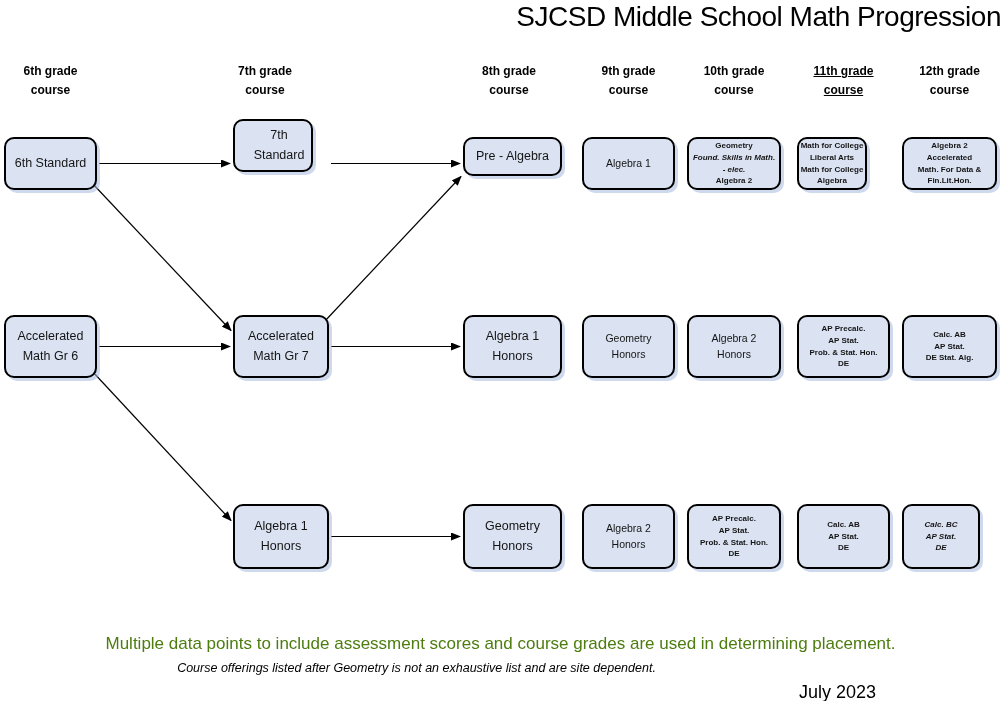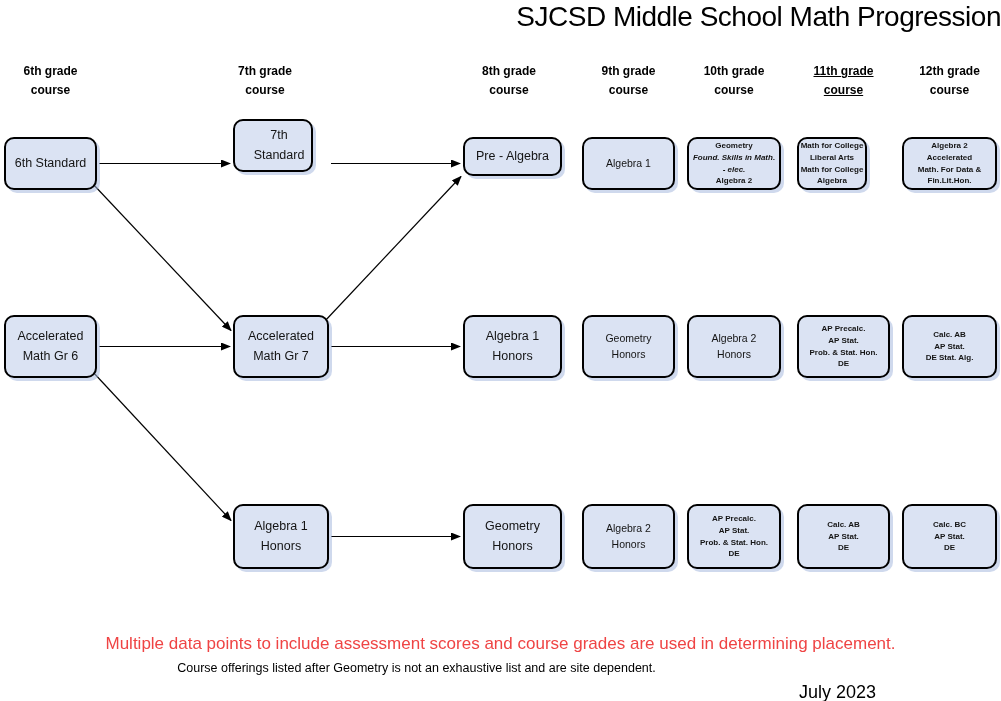--- a/index.html
+++ b/index.html
@@ -37,25 +37,25 @@
   }
   .course-box span{display:block;white-space:nowrap;}
   .sz-lg{font-size:12.5px;line-height:1.55;}
   .sz-md{font-size:10.5px;line-height:1.5;}
   .sz-sm{font-size:8px;font-weight:bold;line-height:1.45;}
   .it{font-style:italic;}
   #arrow-layer{position:absolute;inset:0;width:1001px;height:701px;pointer-events:none;}
   #arrow-layer line{stroke:var(--arrow,#000);stroke-width:1.2;}
   .footnote-1{
     position:absolute;top:634px;left:0;width:1001px;
-    text-align:center;font-size:17px;color:#ef4444;
+    text-align:center;font-size:17px;color:#4d7c0f;
   }
   .footnote-2{
     position:absolute;top:661px;left:0;width:833px;
-    text-align:center;font-size:12.5px;color:#000;
+    text-align:center;font-size:12.5px;color:#000;font-style:italic;
   }
   .date-stamp{
     position:absolute;top:682px;left:799px;
     font-size:18px;color:#000000;
   }
 </style>
 </head>
 <body>
 
 <div id="canvas">
@@ -188,21 +188,21 @@
         <span>AP Precalc.</span>
         <span>AP Stat.</span>
         <span>Prob. &amp; Stat. Hon.</span>
         <span>DE</span>
       </div>
       <div class="course-box sz-sm" style="left: 797px; top: 504px; width: 93px; height: 65px;">
         <span>Calc. AB</span>
         <span>AP Stat.</span>
         <span>DE</span>
       </div>
-      <div class="course-box sz-sm" style="left: 902px; top: 504px; width: 95px; height: 65px;">
+      <div class="course-box sz-sm" style="left: 902px; top: 504px; width: 78px; height: 65px; font-style: italic;">
         <span>Calc. BC</span>
         <span>AP Stat.</span>
         <span>DE</span>
       </div>
     </div>
 
   <div class="footnote-1">Multiple data points to include assessment scores and course grades are used in determining placement.</div>
   <div class="footnote-2">Course offerings listed after Geometry is not an exhaustive list and are site dependent.</div>
   <div class="date-stamp">July 2023</div>
 

